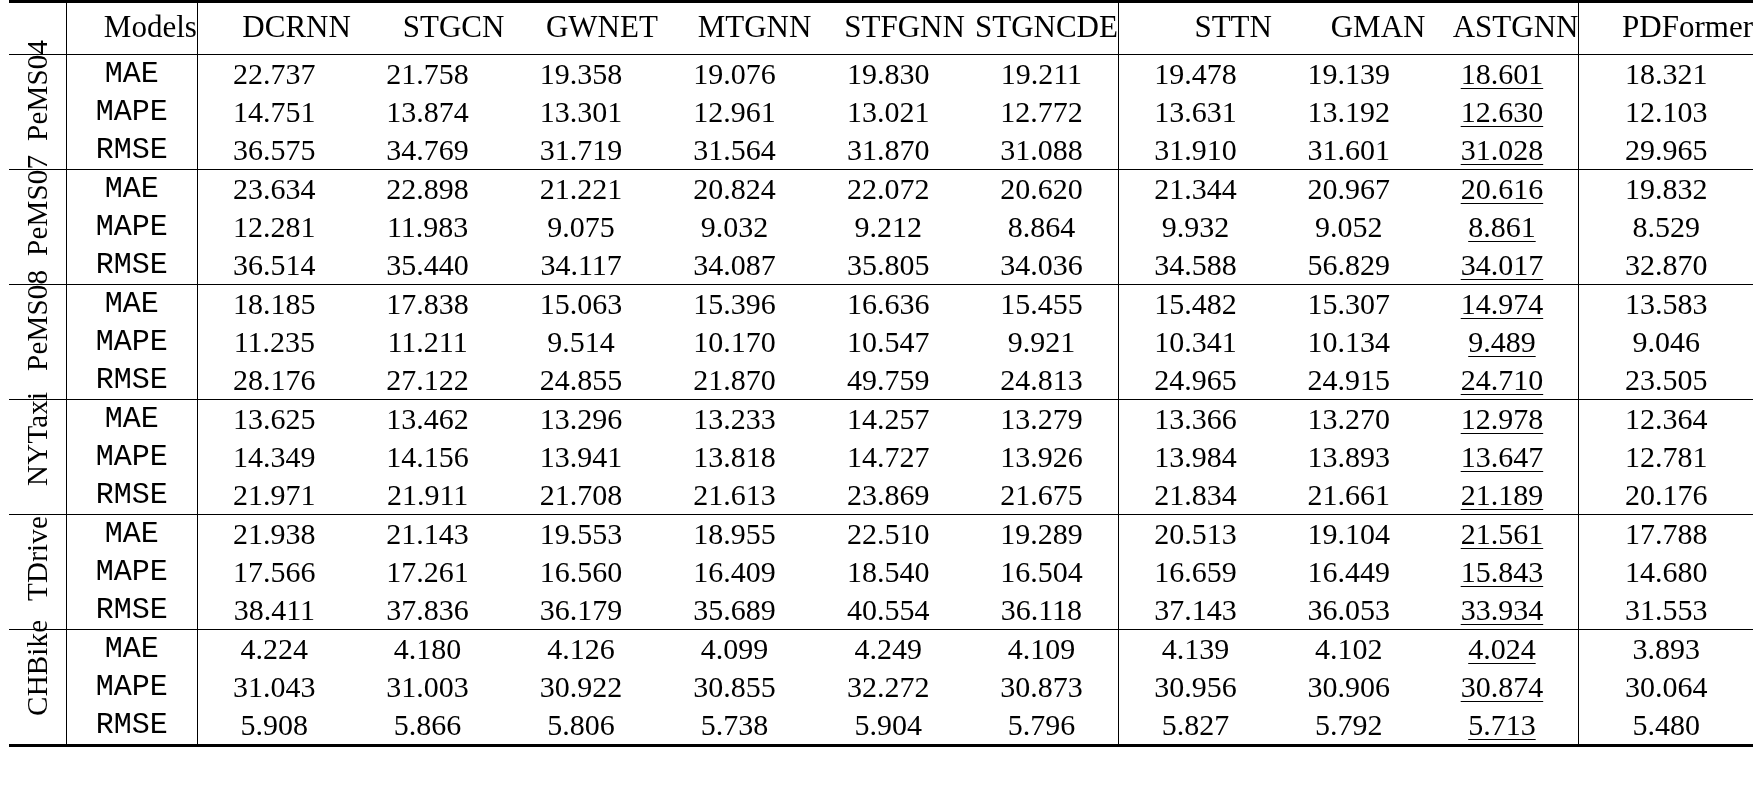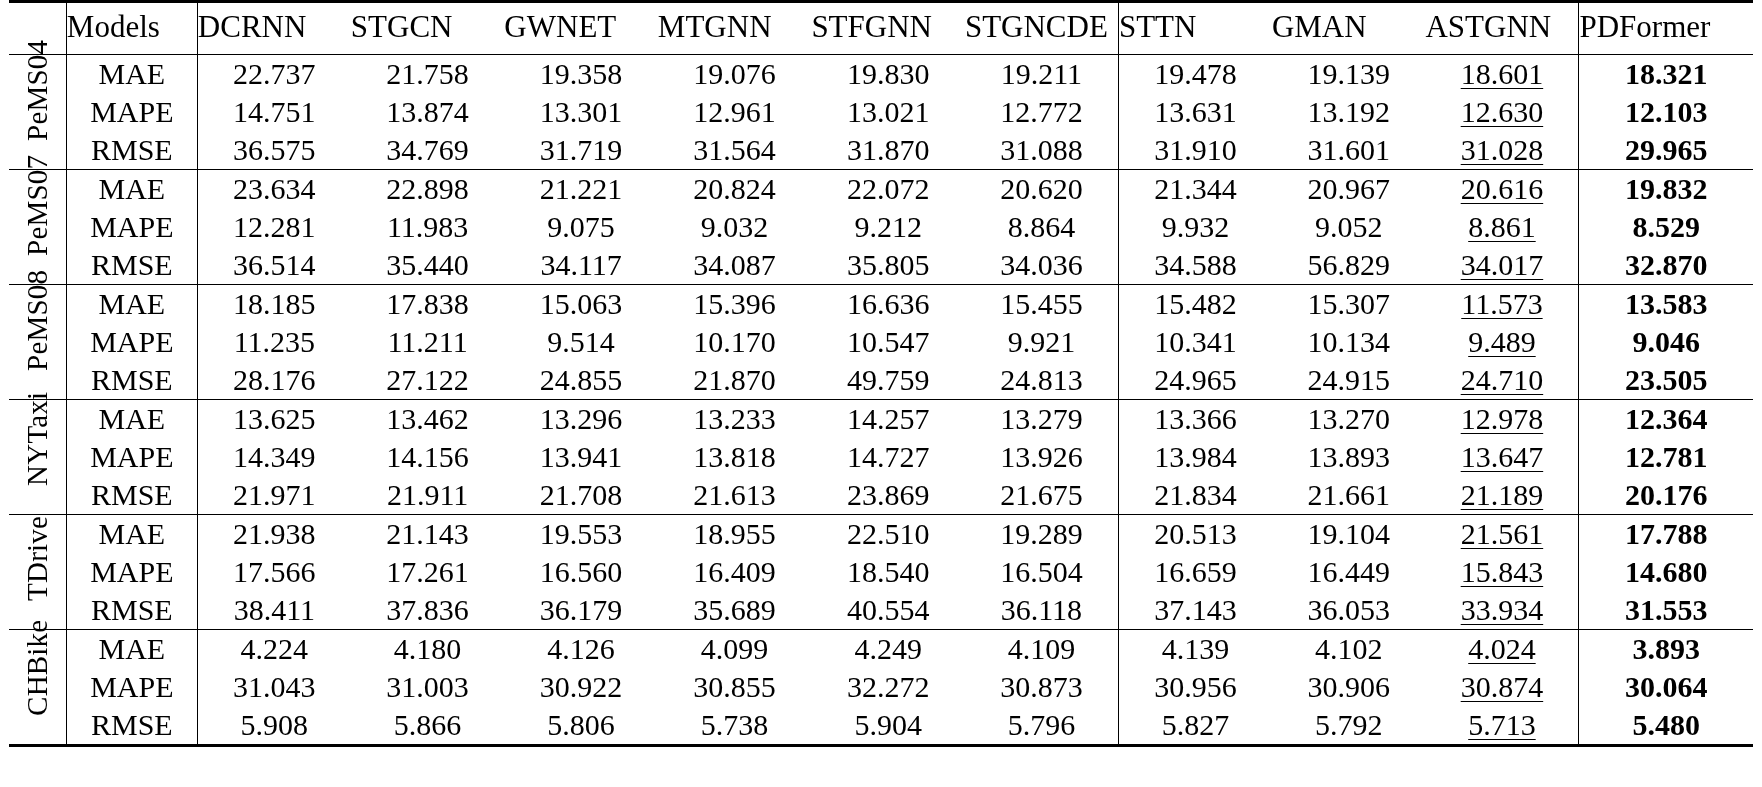--- a/index.html
+++ b/index.html
@@ -53,48 +53,49 @@
   tr.rule-bottom td {
     height: 0;
     line-height: 0;
     font-size: 0;
     border-top: 3.2px solid #000;
   }
 
   
   tr.header-row td {
     font-size: 31px;
-    text-align: left;
+    text-align: right;
     height: 48px;
     padding-bottom: 3px;
   }
 
   
   tr.data-row td {
     font-size: 30px;
     text-align: center;
     height: 38px;
   }
 
   td.metric {
     text-align: center;
     font-size: 30px;
+    font-family: Liberation Mono, monospace;
   }
 
   td.val { text-align: center; }
 
   td.val.underline span.v {
     text-decoration: underline;
     text-underline-offset: 3.5px;
     text-decoration-thickness: 1.4px;
     text-align: right;
   }
 
   td.val.bold span.v {
-    font-weight: bold;
+    font-weight: normal;
   }
 
   
   td.vsep-left  { border-left: 1.6px solid #000; }
 
   
   td.dataset-name {
     width: 54px;
     text-align: center;
     vertical-align: middle;
@@ -251,21 +252,21 @@
           </td>
           <td class="metric vsep-left">MAE</td>
           <td class="val vsep-left"><span class="v">18.185</span></td>
           <td class="val"><span class="v">17.838</span></td>
           <td class="val"><span class="v">15.063</span></td>
           <td class="val"><span class="v">15.396</span></td>
           <td class="val"><span class="v">16.636</span></td>
           <td class="val"><span class="v">15.455</span></td>
           <td class="val vsep-left"><span class="v">15.482</span></td>
           <td class="val"><span class="v">15.307</span></td>
-          <td class="val underline"><span class="v">11.573</span></td>
+          <td class="val underline"><span class="v">14.974</span></td>
           <td class="val vsep-left bold"><span class="v">13.583</span></td>
         </tr>
         <tr class="data-row">
           <td class="metric vsep-left">MAPE</td>
           <td class="val vsep-left"><span class="v">11.235</span></td>
           <td class="val"><span class="v">11.211</span></td>
           <td class="val"><span class="v">9.514</span></td>
           <td class="val"><span class="v">10.170</span></td>
           <td class="val"><span class="v">10.547</span></td>
           <td class="val"><span class="v">9.921</span></td>

